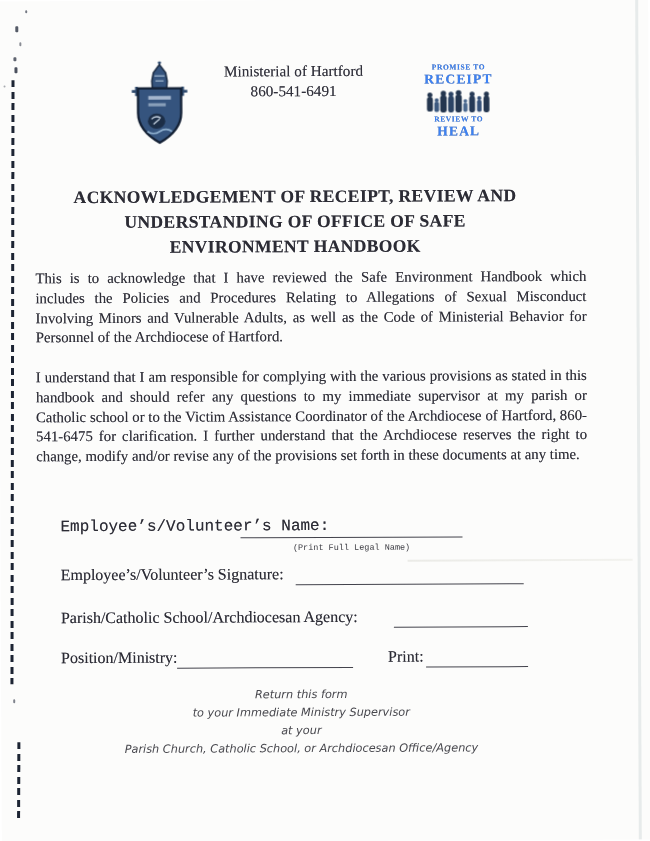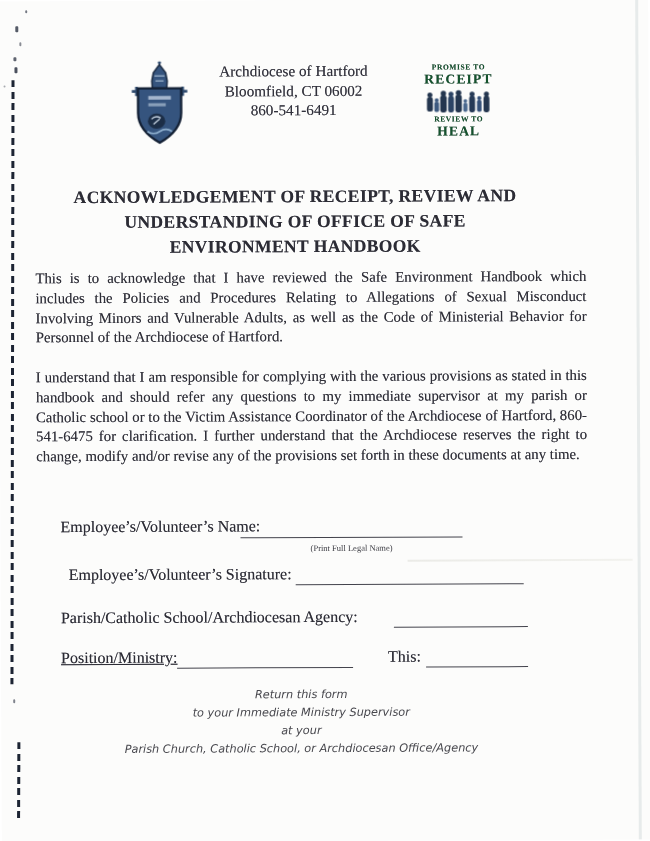--- a/index.html
+++ b/index.html
@@ -23,40 +23,40 @@
   .s5{left:16px;top:66px;width:3px;height:6px;opacity:.85;}
   .s6{left:12px;top:698px;width:2px;height:4px;opacity:.6;}
   .s7{left:5px;top:84px;width:2px;height:2px;opacity:.4;}
   .right-line{position:absolute;left:637px;top:0;width:3px;height:841px;background:#e7ebeb;}
   .smudge{position:absolute;left:407px;top:560px;width:225px;height:2px;
     background:linear-gradient(to right,#ebebe7,#f2f2ee);}
   
   .crest{position:absolute;left:124px;top:60px;width:74px;height:90px;filter:blur(.3px);}
   .org{position:absolute;left:145px;top:61px;width:300px;text-align:center;
     font-size:15.2px;line-height:19.6px;color:#31313b;}
-  .badge{position:absolute;left:419px;top:64px;width:82px;text-align:center;color:#14532d;line-height:1;}
+  .badge{position:absolute;left:419px;top:64px;width:82px;text-align:center;color:#3b82f6;line-height:1;}
   .badge .bsm{font-size:7.5px;font-weight:700;letter-spacing:.6px;margin-bottom:1px;}
   .badge .blg{font-size:13.5px;font-weight:700;letter-spacing:1.2px;}
   .badge svg{display:block;margin:2px auto 1px auto;filter:blur(.25px);}
   
   .title{position:absolute;left:0;top:184px;width:592px;text-align:center;
     font-size:17.5px;font-weight:700;letter-spacing:.4px;line-height:25px;color:#2c2c35;}
   
   .para{position:absolute;left:36px;width:551px;text-align:justify;
     font-size:14.8px;line-height:19.8px;color:#2e2e37;}
   .p1{top:268px;} .p2{top:367px;}
   
   .flabel{position:absolute;font-size:16px;white-space:nowrap;color:#2c2c35;}
   .fline{position:absolute;border-bottom:1.4px solid #43434c;}
-  .lab-name{left:60px;top:517px;} .ln-name{left:240px;top:517px;width:222px;height:20px;}
+  .lab-name{left:60px;top:517px;font-family:Liberation Mono, monospace;} .ln-name{left:240px;top:517px;width:222px;height:20px;}
   .hint{position:absolute;left:240px;top:543px;width:222px;text-align:center;
-    font-family:Liberation Serif, serif;font-size:8.5px;color:#3b3b42;text-shadow:none;}
-  .lab-sig{left:68px;top:565px;}  .ln-sig{left:295px;top:565px;width:228px;height:19px;}
+    font-family:Liberation Mono, monospace;font-size:8.5px;color:#3b3b42;text-shadow:none;}
+  .lab-sig{left:60px;top:565px;}  .ln-sig{left:295px;top:565px;width:228px;height:19px;}
   .lab-agency{left:60px;top:608px;} .ln-agency{left:393px;top:608px;width:134px;height:19px;}
-  .lab-pos{left:60px;top:648px;text-decoration:underline;}  .ln-pos{left:176px;top:648px;width:176px;height:19px;}
+  .lab-pos{left:60px;top:648px;}  .ln-pos{left:176px;top:648px;width:176px;height:19px;}
   .lab-date{left:387px;top:648px;} .ln-date{left:425px;top:648px;width:102px;height:19px;}
   
   .footer{position:absolute;left:0;top:686px;width:600px;text-align:center;
     font-family:"DejaVu Sans", sans-serif;font-style:italic;font-size:11.3px;
     line-height:18px;color:#47474d;text-shadow:none;}
 </style>
 </head>
 <body>
 
 <div class="paper">
@@ -81,22 +81,21 @@
     <path d="M54 29 h9 M58.5 24.5 v9" stroke="#2e4a6e" stroke-width="2.6"></path>
     <path d="M15 26 H57 V50 Q57 67 36 79 Q15 67 15 50 Z" fill="#35547e" stroke="#121f33" stroke-width="2.2"></path>
     <rect x="25" y="33.5" width="22" height="3.6" fill="#b9c8da" opacity="0.85"></rect>
     <rect x="25" y="40.5" width="17" height="3.1" fill="#9db1c8" opacity="0.8"></rect>
     <ellipse cx="33" cy="58" rx="8.5" ry="7.5" fill="#1c2e47"></ellipse>
     <path d="M28 56 q4 -4 9 -1 M30 61 l6 -5" stroke="#c6d3e2" stroke-width="1.3" fill="none"></path>
     <path d="M24 68 q6 4 12 0 q6 -4 12 0" stroke="#8fb0cf" stroke-width="1.6" fill="none"></path>
   </svg>
 
   <div class="org">
-    <div>Archdiocese of Hartford</div>
-    <div>Bloomfield, CT 06002</div>
+    <div>Ministerial of Hartford</div>
     <div>860-541-6491</div>
   </div>
 
   <div class="badge">
     <div class="bsm">PROMISE TO</div>
     <div class="blg">RECEIPT</div>
     <svg width="68" height="27" viewBox="0 0 80 32">
       <g fill="#24364f">
         <circle cx="6" cy="9" r="3"></circle>
           <rect x="2.5" y="11.5" width="7" height="17" rx="2.5"></rect>
@@ -137,21 +136,21 @@
 
   <div class="flabel lab-sig">Employee’s/Volunteer’s Signature:</div>
   <div class="fline ln-sig"></div>
 
   <div class="flabel lab-agency">Parish/Catholic School/Archdiocesan Agency:</div>
   <div class="fline ln-agency"></div>
 
   <div class="flabel lab-pos">Position/Ministry:</div>
   <div class="fline ln-pos"></div>
 
-  <div class="flabel lab-date">This:</div>
+  <div class="flabel lab-date">Print:</div>
   <div class="fline ln-date"></div>
 
   <div class="footer">
     <div>Return this form</div>
     <div>to your Immediate Ministry Supervisor</div>
     <div>at your</div>
     <div>Parish Church, Catholic School, or Archdiocesan Office/Agency</div>
   </div>
 
 </div>

